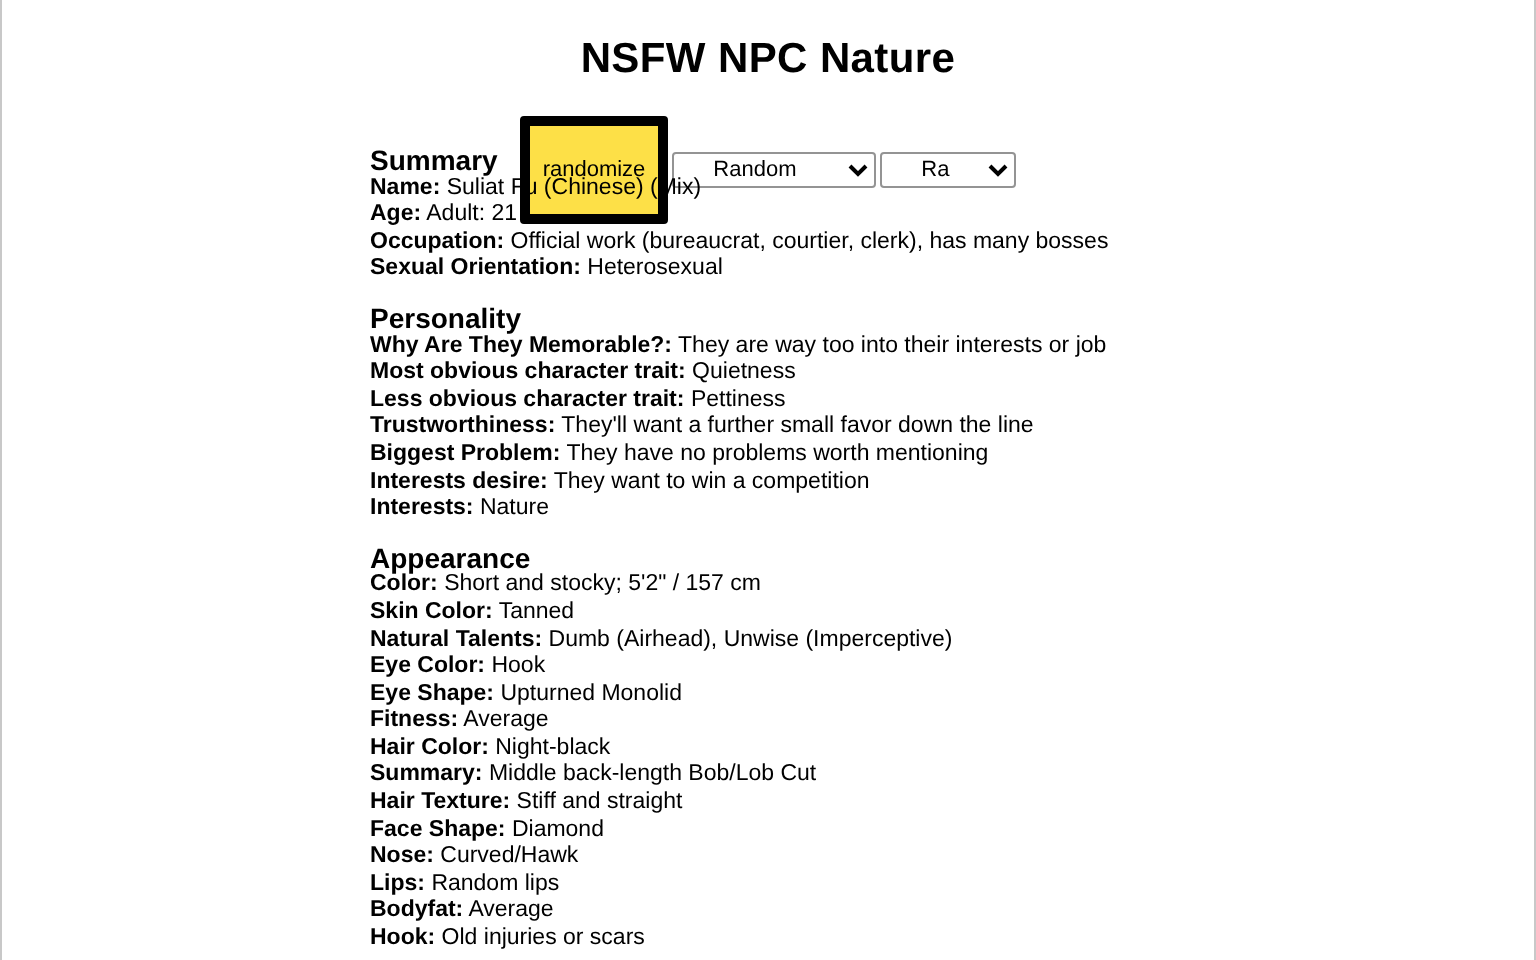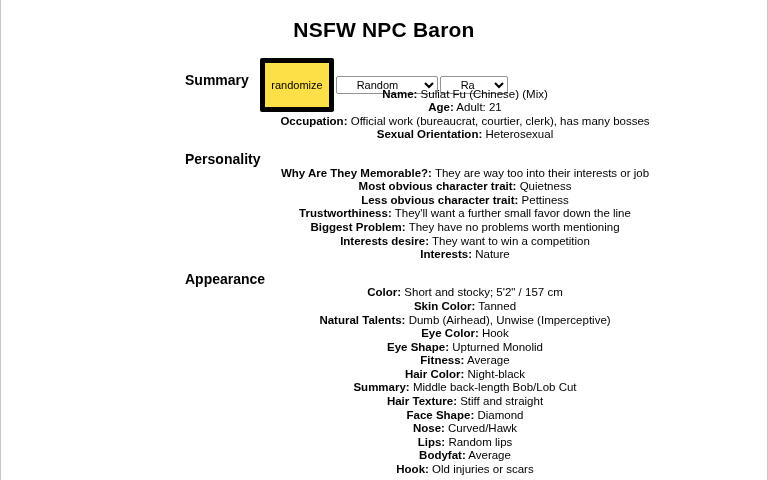--- a/index.html
+++ b/index.html
@@ -74,32 +74,31 @@
   .section-head {
     font-weight: bold;
     font-size: 14px;
     margin: 0;
     padding: 0;
   }
   .row {
     margin: 0;
     padding: 0;
     white-space: nowrap;
-    text-align: center;
   }
   .k { font-weight: bold; }
   .v { font-weight: normal; }
   .gap { height: 11px; }
 </style>
 </head>
 <body>
 
 <div class="page">
 
-  <h1 class="page-title">NSFW NPC Baron</h1>
+  <h1 class="page-title">NSFW NPC Nature</h1>
 
   <div class="controls">
     <button class="rand">randomize</button>
     <select class="sel sel-wide">
       <option>Random</option>
     </select>
     <select class="sel sel-narrow">
       <option>Random</option>
     </select>
   </div>

